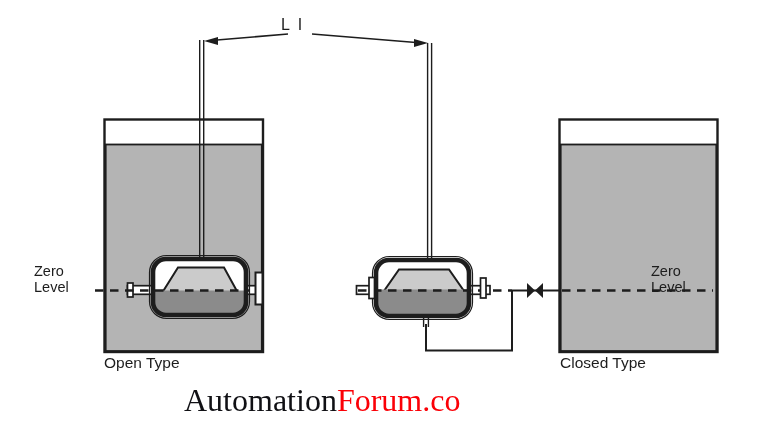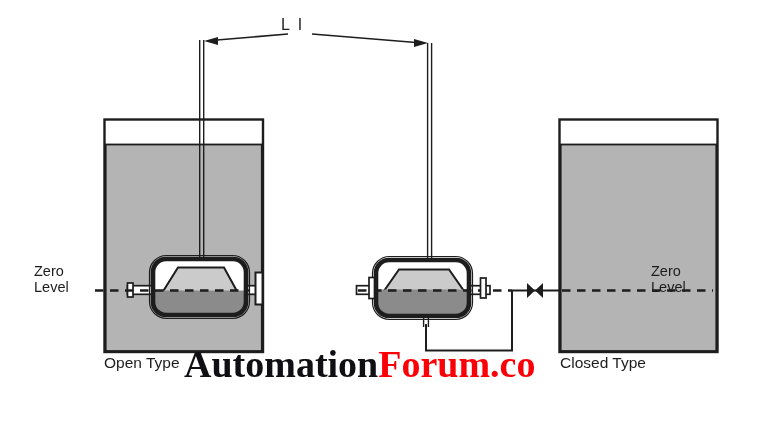--- a/index.html
+++ b/index.html
@@ -30,24 +30,23 @@
   .fill-displacer { fill: var(--displacer-fill); }
   .fill-line      { fill: var(--line); stroke: none; }
   .dash { stroke-dasharray: 8.5 6.5; }
   .txt { position: absolute; text-align: left; white-space: nowrap; }
   #li-label      { left: 281px; top: 16px;  width: 38px;  font-size: 16px; letter-spacing: 2px; }
   #zero-left     { left: 34px;  top: 264px; width: 60px;  font-size: 14.5px; line-height: 15.5px; }
   #zero-right    { left: 651px; top: 264px; width: 60px;  font-size: 14.5px; line-height: 15.5px; }
   #open-label    { left: 104px; top: 354px; width: 159px; font-size: 15.5px; }
   #closed-label  { left: 560px; top: 354px; width: 158px; font-size: 15.5px; }
   #watermark {
-    left: 184px; top: 342px; width: 420px;
+    left: 184px; top: 382px; width: 420px;
     font-family: "Liberation Serif", serif;
-    font-size: 38px;
-    font-weight: bold;
+    font-size: 32px;
   }
   .wm-black { color: var(--watermark-black); }
   .wm-red   { color: var(--watermark-red); }
 </style>
 </head>
 <body>
 
 <div id="canvas">
 
   <svg id="diagram-svg" width="768" height="422" viewBox="0 0 768 422">

